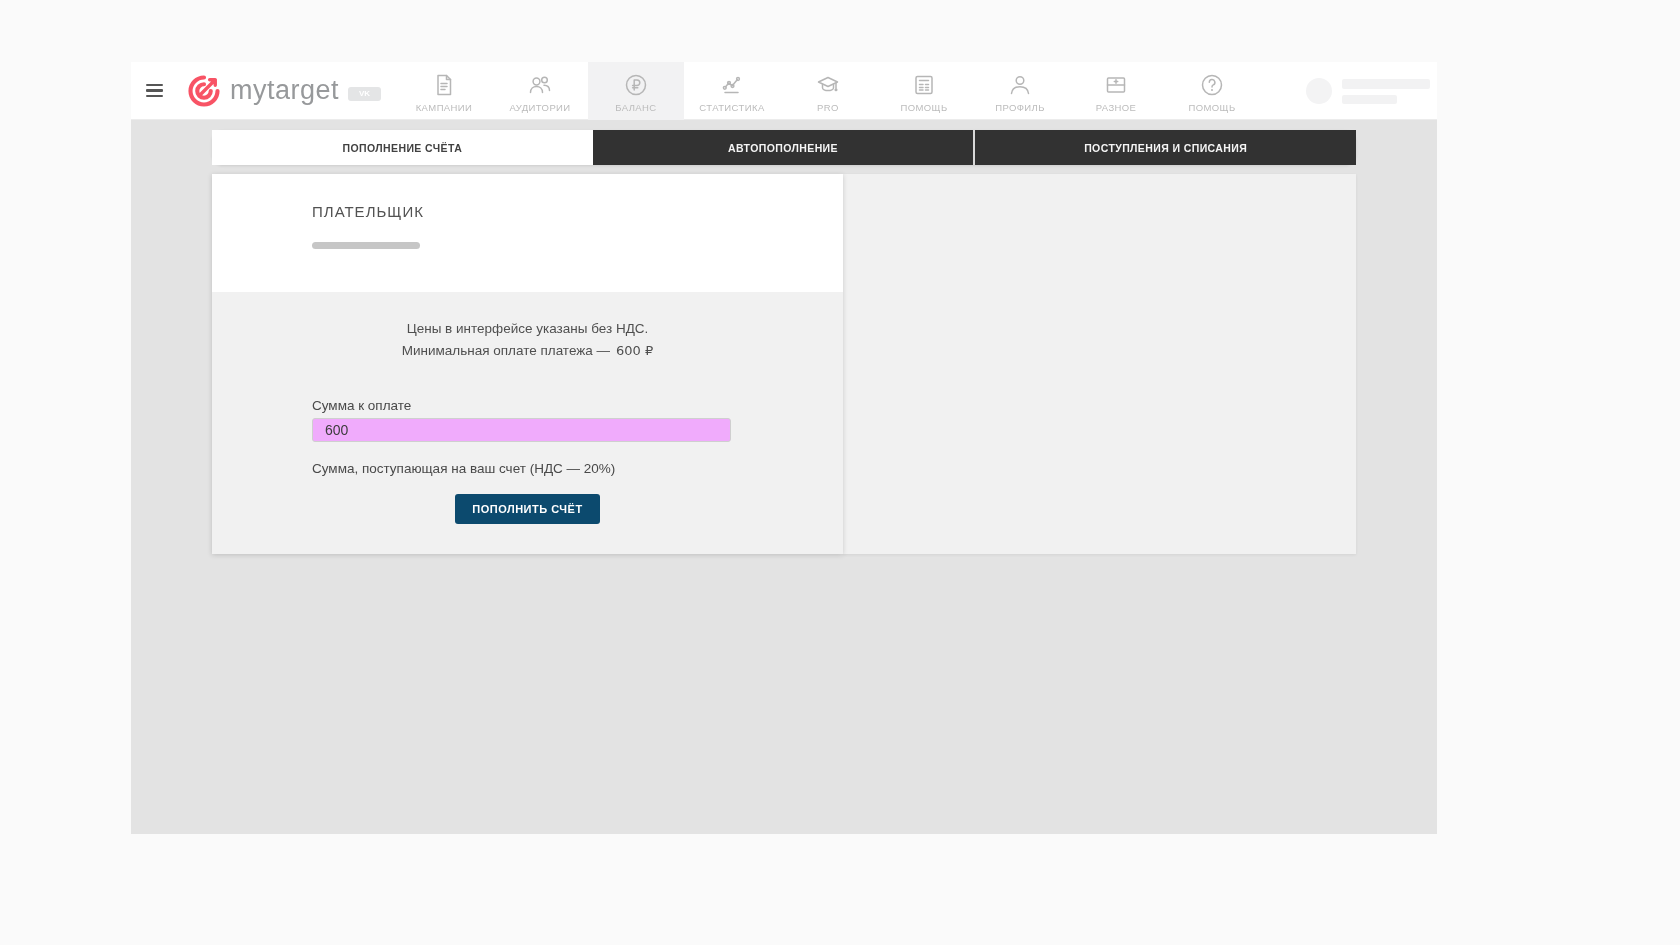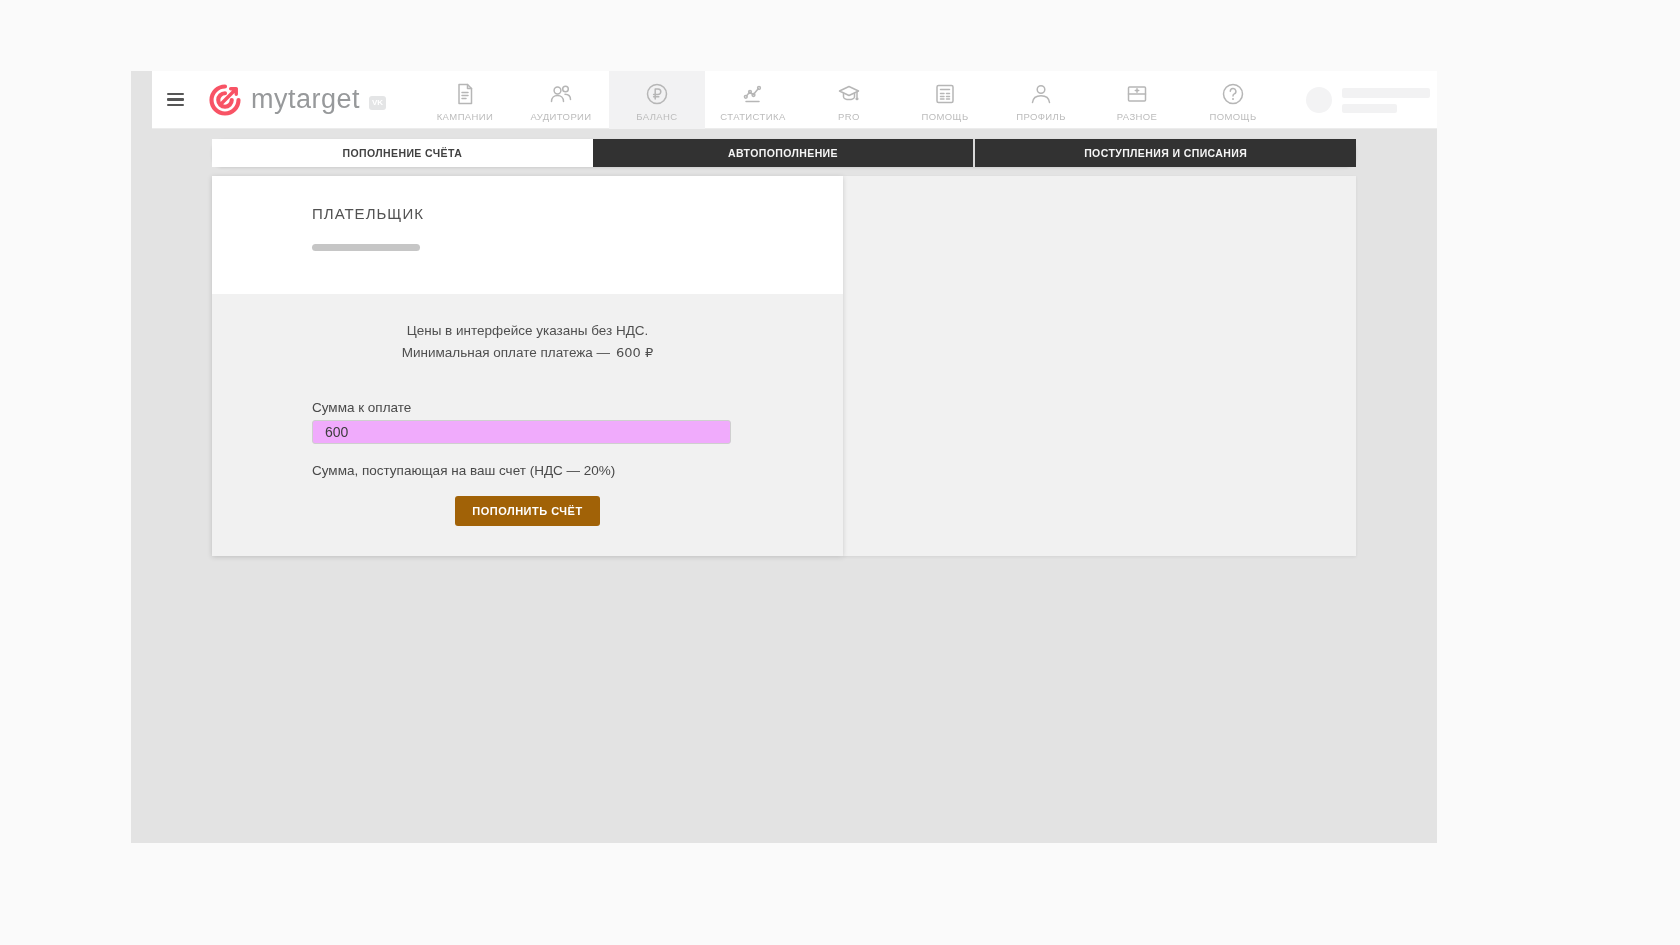--- a/index.html
+++ b/index.html
@@ -4,37 +4,36 @@
 <style>
   * { margin:0; padding:0; box-sizing:border-box; }
   html,body { width:1680px; height:945px; }
   body {
     font-family:"Liberation Sans", sans-serif;
     background:#fafafa;
     position:relative;
     overflow:hidden;
   }
   .app {
-    position:absolute; left:131px; top:71px; width:1306px; height:772px;
+    position:absolute; left:131px; top:62px; width:1306px; height:772px;
     background:#e3e3e3;
-    padding-left:21px;
   }
   
   .header {
     position:relative; height:58px; background:#ffffff;
     border-bottom:1px solid #ececec;
     display:flex; align-items:center;
   }
   .hamburger { margin-left:15px; width:17px; cursor:pointer; }
   .hamburger span { display:block; height:2.4px; background:#565656; border-radius:1px; margin:3px 0; }
   .logo { display:flex; align-items:center; margin-left:23px; cursor:pointer; }
   .logo-icon { width:36px; height:36px; }
   .logo-word { font-size:27px; color:#97999b; letter-spacing:.5px; margin-left:8px; }
   .vk-badge {
-    margin-left:9px; margin-top:6px; width:17px; height:14px; border-radius:3px;
+    margin-left:9px; margin-top:6px; width:33px; height:14px; border-radius:3px;
     background:#e4e5e6; color:#ffffff; font-size:8px; font-weight:bold;
     display:flex; align-items:center; justify-content:center;
   }
   .main-nav { position:absolute; left:265px; top:0; height:58px; display:flex; }
   .nav-item {
     width:96px; height:58px; display:flex; flex-direction:column;
     align-items:center; justify-content:flex-start; padding-top:10px;
     cursor:pointer;
   }
   .nav-item.active { background:#f2f2f3; }
@@ -45,21 +44,21 @@
   }
   .nav-icon svg .fill { fill:#b6b6b6; stroke:none; }
   .nav-label { margin-top:4px; font-size:9.5px; color:#bcbcbc; letter-spacing:.4px; white-space:nowrap; }
   .user-block { position:absolute; right:7px; top:0; height:58px; display:flex; align-items:center; }
   .avatar { width:26px; height:26px; border-radius:50%; background:#f3f3f4; }
   .user-bars { margin-left:10px; display:flex; flex-direction:column; }
   .user-bar1 { width:88px; height:10px; border-radius:2px; background:#f2f2f3; }
   .user-bar2 { width:55px; height:9px; border-radius:2px; background:#f2f2f3; margin-top:6px; }
   
   .content { position:absolute; left:81px; top:68px; width:1144px; }
-  .tab-bar { display:flex; height:28px; box-shadow:0 1px 3px rgba(0,0,0,.10);border-radius:11px; }
+  .tab-bar { display:flex; height:35px; box-shadow:0 1px 3px rgba(0,0,0,.10);border-radius:11px; }
   .tab {
     flex:1; display:flex; align-items:center; justify-content:center;
     font-size:10.5px; font-weight:bold; letter-spacing:.4px;
     background:#323232; color:#f5f5f5; cursor:pointer; white-space:nowrap;
   }
   .tab.active { background:#ffffff; color:#414141; }
   .tab.divider { border-left:2px solid #d9d9d9; }
   .panels { position:relative; margin-top:9px; height:380px; }
   .panel-left {
     position:absolute; left:0; top:0; width:631px; height:380px;
@@ -79,21 +78,21 @@
   .label-1 { margin-top:37px; }
   .label-2 { margin-top:19px; }
   .text-input {
     margin-top:5px; display:block; width:419px; height:24px;
     border:1px solid #cfcfcf; border-radius:3px; background:#f0abfc;
     font-family:"Liberation Sans", sans-serif; font-size:14px; color:#3c3c3c;
     padding:0 12px; outline:none;
   }
   .submit-btn {
     display:block; margin:18px auto 0; height:30px; padding:0 17px;
-    background:#a16207; border:none; border-radius:3px;
+    background:#0c4a6e; border:none; border-radius:3px;
     color:#ffffff; font-family:"Liberation Sans", sans-serif;
     font-size:11px; font-weight:bold; letter-spacing:.5px; cursor:pointer;
   }
 </style>
 </head>
 <body>
 
 <div class="app">
 
   <div class="header">

